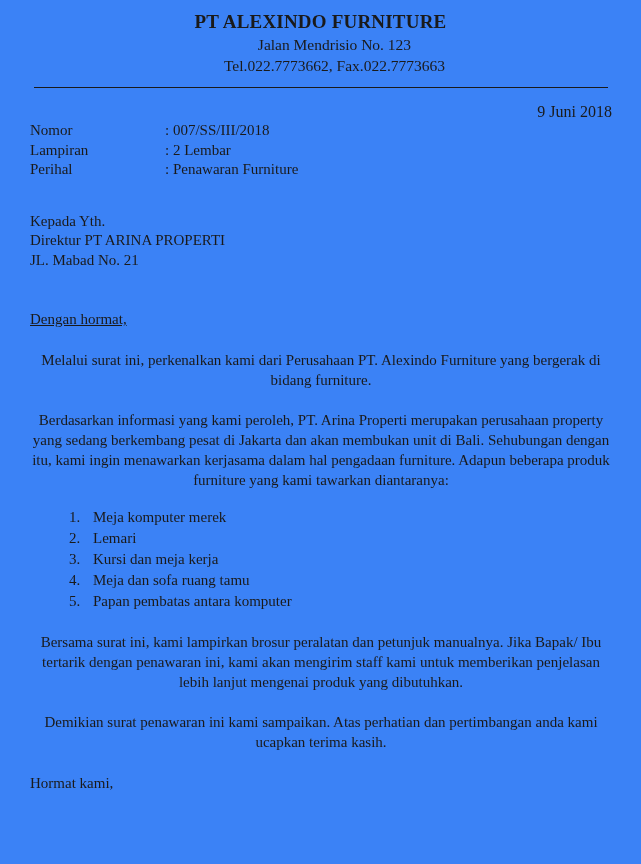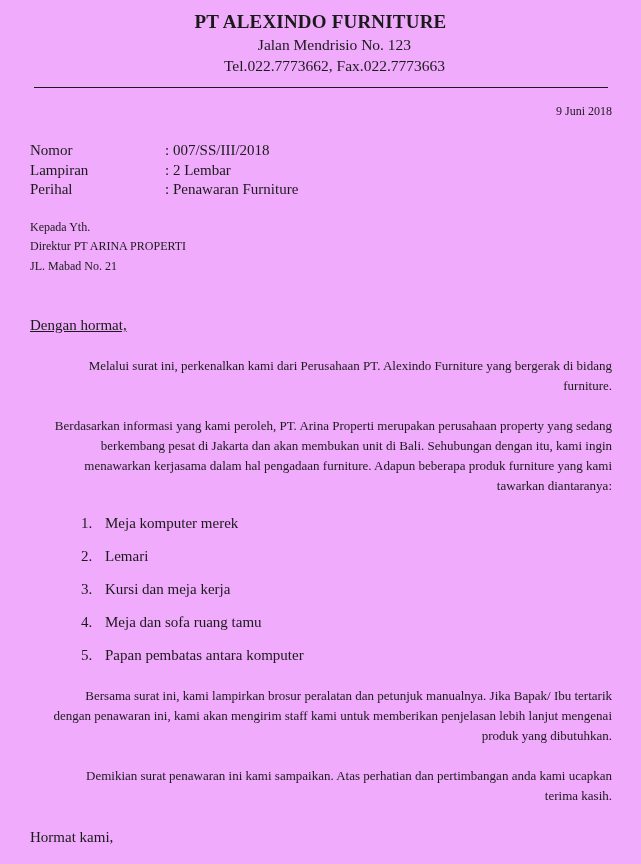--- a/index.html
+++ b/index.html
@@ -11,21 +11,21 @@
     width: 641px;
     height: 864px;
     font-family: "Liberation Serif", "DejaVu Serif", serif;
     color: #1a1a1a;
     overflow: hidden;
   }
   .page {
     position: relative;
     width: 641px;
     height: 864px;
-    background: #f0abfc;
+    background: #3b82f6;
     box-sizing: border-box;
   }
 
   
   .letterhead {
     padding-top: 10px;
     text-align: center;
   }
   .company-name {
     font-size: 19px;
@@ -50,75 +50,73 @@
   }
 
   
   .body-frame {
     padding-left: 30px;
     padding-right: 29px;
   }
 
   .letter-date {
     text-align: right;
-    font-size: 12px;
+    font-size: 16px;
     line-height: 19px;
     margin-top: 14px;
   }
 
   
   .reference-block {
-    margin-top: 20px;
   }
   .reference-row {
     display: flex;
     font-size: 15px;
     line-height: 19.5px;
   }
   .reference-label {
     width: 135px;
     flex: 0 0 135px;
   }
   .reference-value {
     flex: 1 1 auto;
   }
 
   
   .recipient-block {
-    margin-top: 18px;
-    font-size: 12px;
+    margin-top: 32px;
+    font-size: 15px;
     line-height: 19.5px;
   }
   .recipient-line { display: block; }
 
   
   .salutation {
     margin-top: 40px;
     font-size: 15px;
     line-height: 19.5px;
     text-decoration: underline;
   }
   .body-paragraph {
     margin-top: 20px;
-    font-size: 13px;
+    font-size: 15px;
     line-height: 20px;
-    text-align: right;
-    margin-left: 23px;
+    text-align: center;
   }
 
   
   .product-list {
     margin: 17px 0 0 0;
     padding-left: 54px;
     font-size: 15px;
     line-height: 21px;
   }
   .product-list li {
     padding-left: 9px;
-    margin: 12px;
+    margin: 0;
   }
 
   
   .closing-block {
     margin-top: 22px;
     font-size: 15px;
     line-height: 19.5px;
   }
 </style>
 </head>

